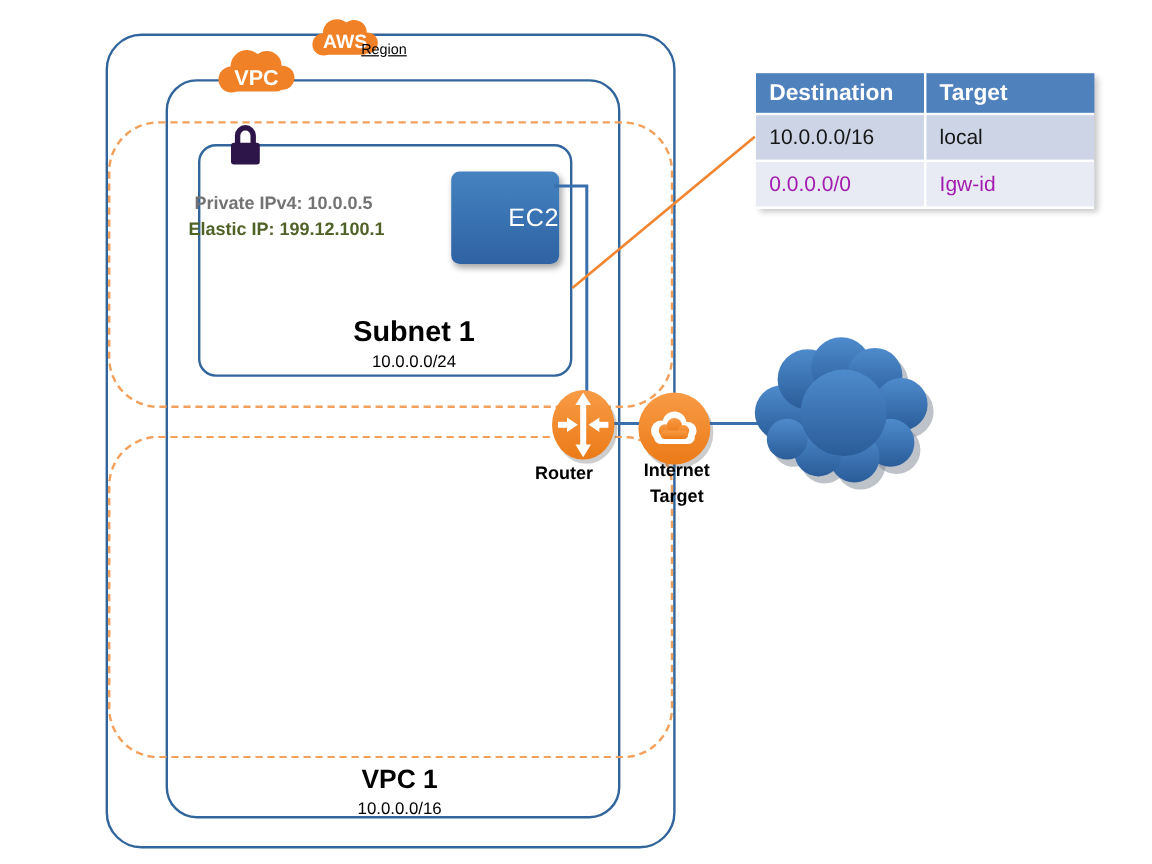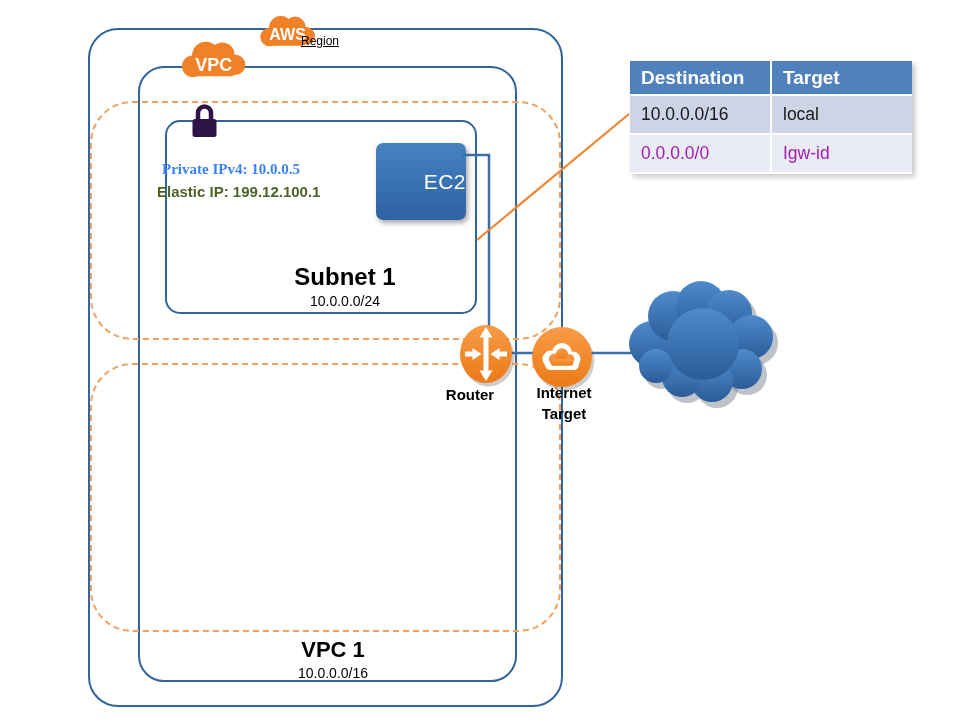--- a/index.html
+++ b/index.html
@@ -31,21 +31,21 @@
   .ec2-box{
     left:376px;top:143px;width:90px;height:77px;border-radius:7px;
     background:linear-gradient(180deg,#4682C0 0%,#3A74B4 45%,#2F62A2 100%);
     box-shadow:2px 3px 5px rgba(0,0,0,0.35);
     display:flex;align-items:center;justify-content:flex-end;
     color:#fff;font-size:21px;letter-spacing:0.5px;
   }
   
   .lbl{color:#000;white-space:nowrap;}
   .region-label{left:301px;top:34px;font-size:12px;text-decoration:underline;}
-  .private-ip{left:162px;top:161px;font-size:15px;font-weight:bold;color:#3b82f6;font-family:Liberation Serif, serif;}
+  .private-ip{left:162px;top:161px;font-size:15px;font-weight:bold;color:#737373;}
   .elastic-ip{left:157px;top:183px;font-size:15px;font-weight:bold;color:#4F6228;}
   .subnet-title{left:245px;top:263px;width:200px;text-align:center;font-size:24px;font-weight:bold;}
   .subnet-cidr{left:245px;top:293px;width:200px;text-align:center;font-size:14px;}
   .az-a-label{left:237px;top:320px;width:200px;text-align:center;font-size:14px;font-weight:bold;}
   .az-b-label{left:233px;top:610px;width:200px;text-align:center;font-size:14px;font-weight:bold;}
   .vpc-title{left:233px;top:637px;width:200px;text-align:center;font-size:22px;font-weight:bold;}
   .vpc-cidr{left:233px;top:665px;width:200px;text-align:center;font-size:14px;}
   .router-label{left:420px;top:386px;width:100px;text-align:center;font-size:15px;font-weight:bold;}
   .igw-label{left:518px;top:382px;width:92px;text-align:center;font-size:15px;font-weight:bold;
              white-space:normal;line-height:21px;}

